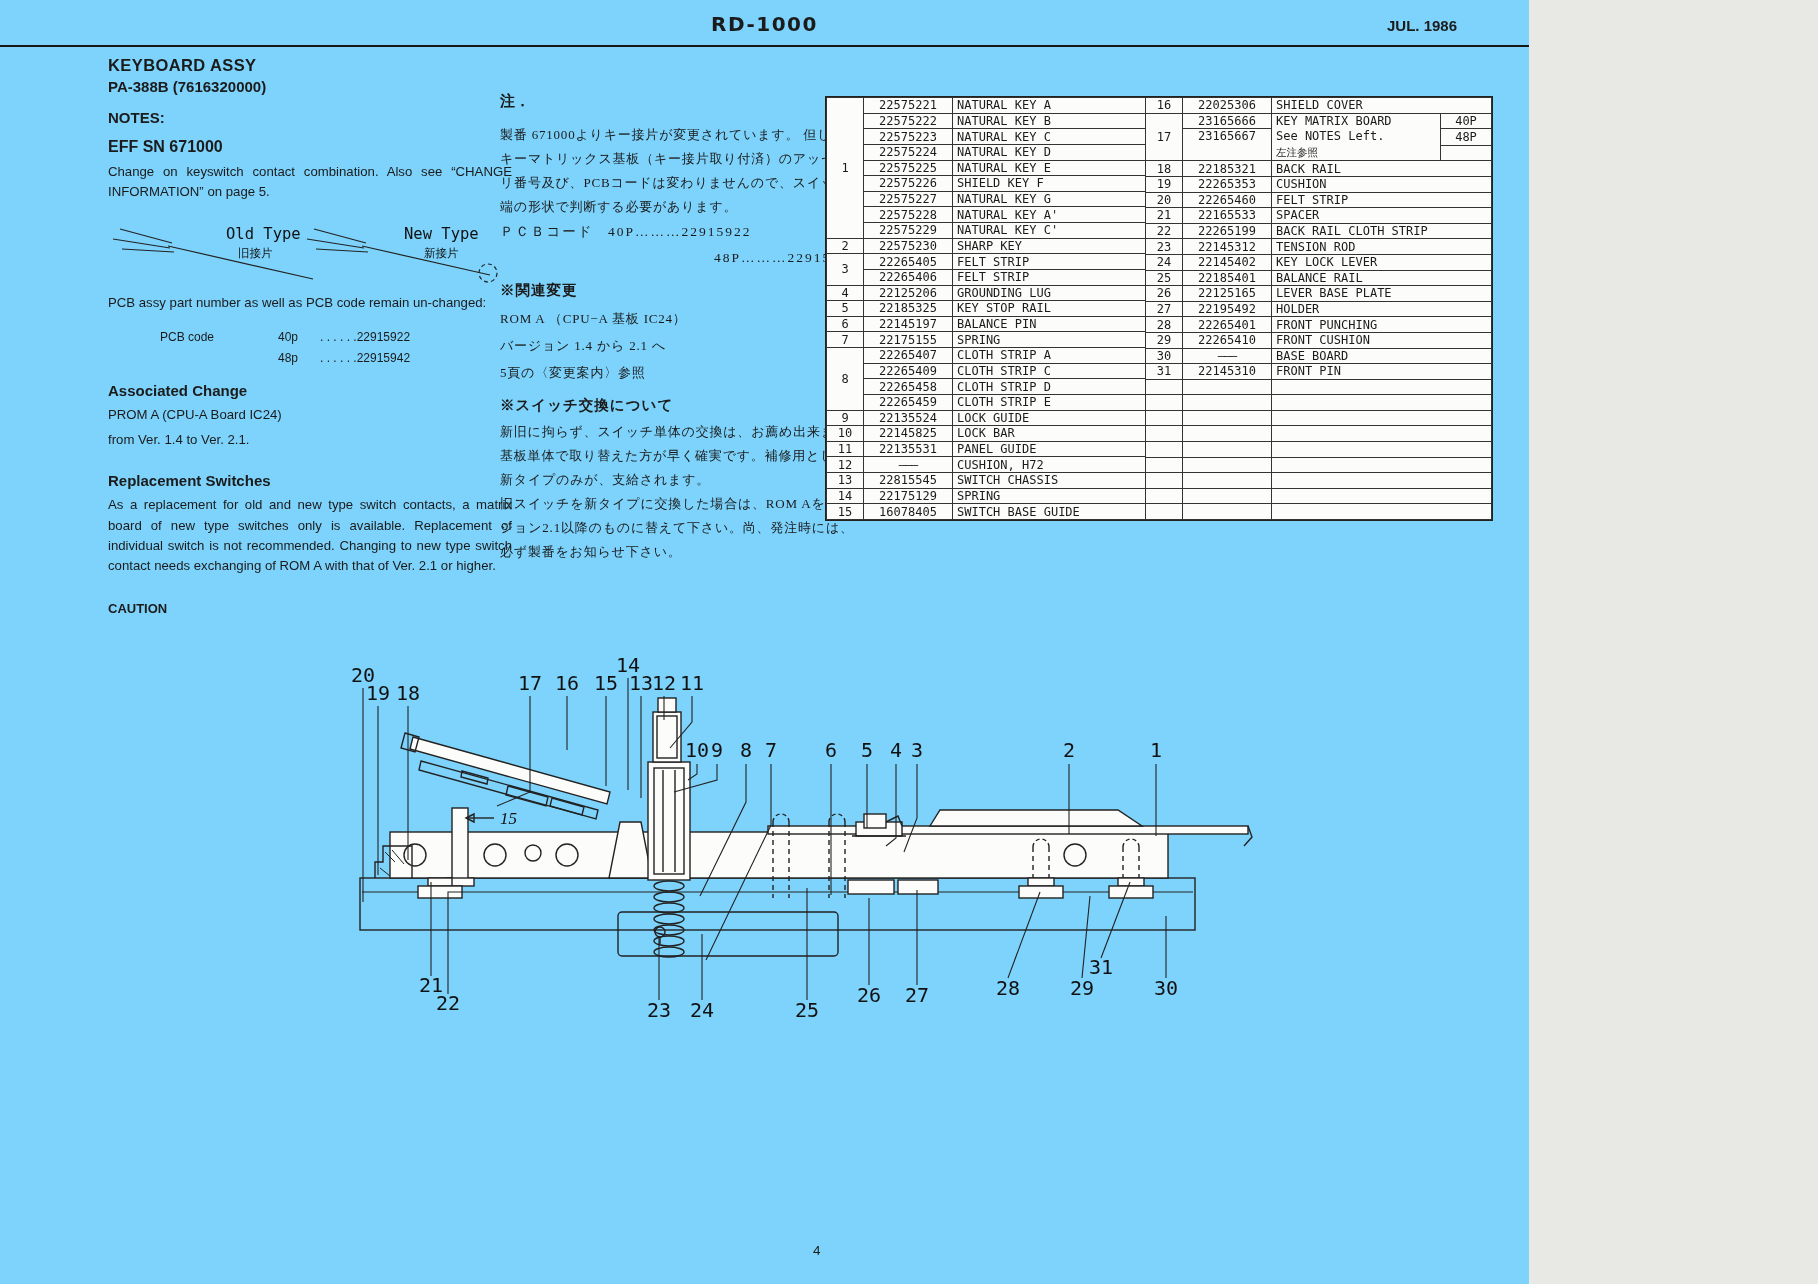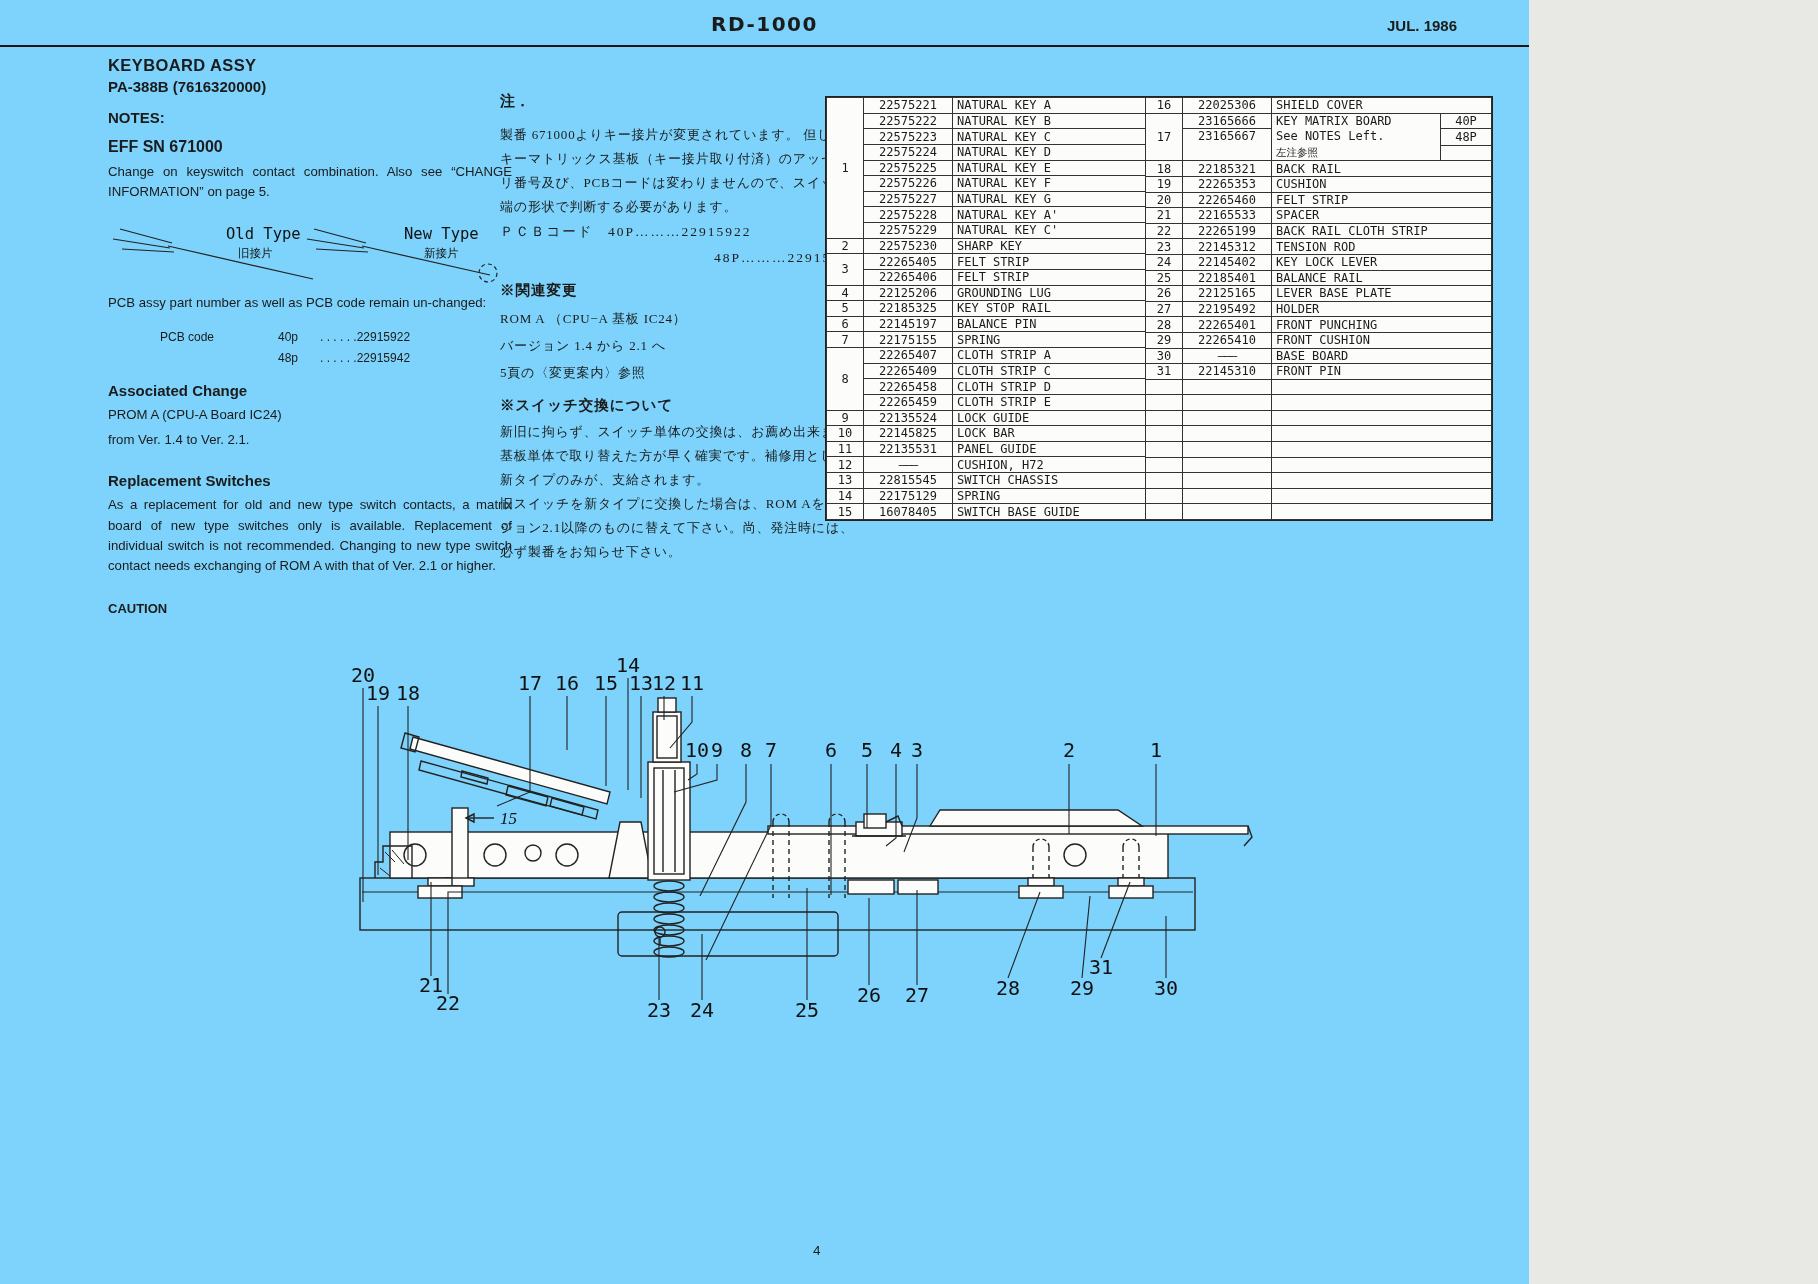--- a/index.html
+++ b/index.html
@@ -173,21 +173,21 @@
       <tr>
             <td class="c-part">22575224</td>
             <td class="c-descL">NATURAL KEY D</td>
           </tr>
       <tr>
             <td class="c-part">22575225</td>
             <td class="c-descL">NATURAL KEY E</td>
           </tr>
       <tr>
             <td class="c-part">22575226</td>
-            <td class="c-descL">NATURAL KEY F</td>
+            <td class="c-descL">SHIELD KEY F</td>
           </tr>
       <tr>
             <td class="c-part">22575227</td>
             <td class="c-descL">NATURAL KEY G</td>
           </tr>
       <tr>
             <td class="c-part">22575228</td>
             <td class="c-descL">NATURAL KEY A'</td>
           </tr>
       <tr>

